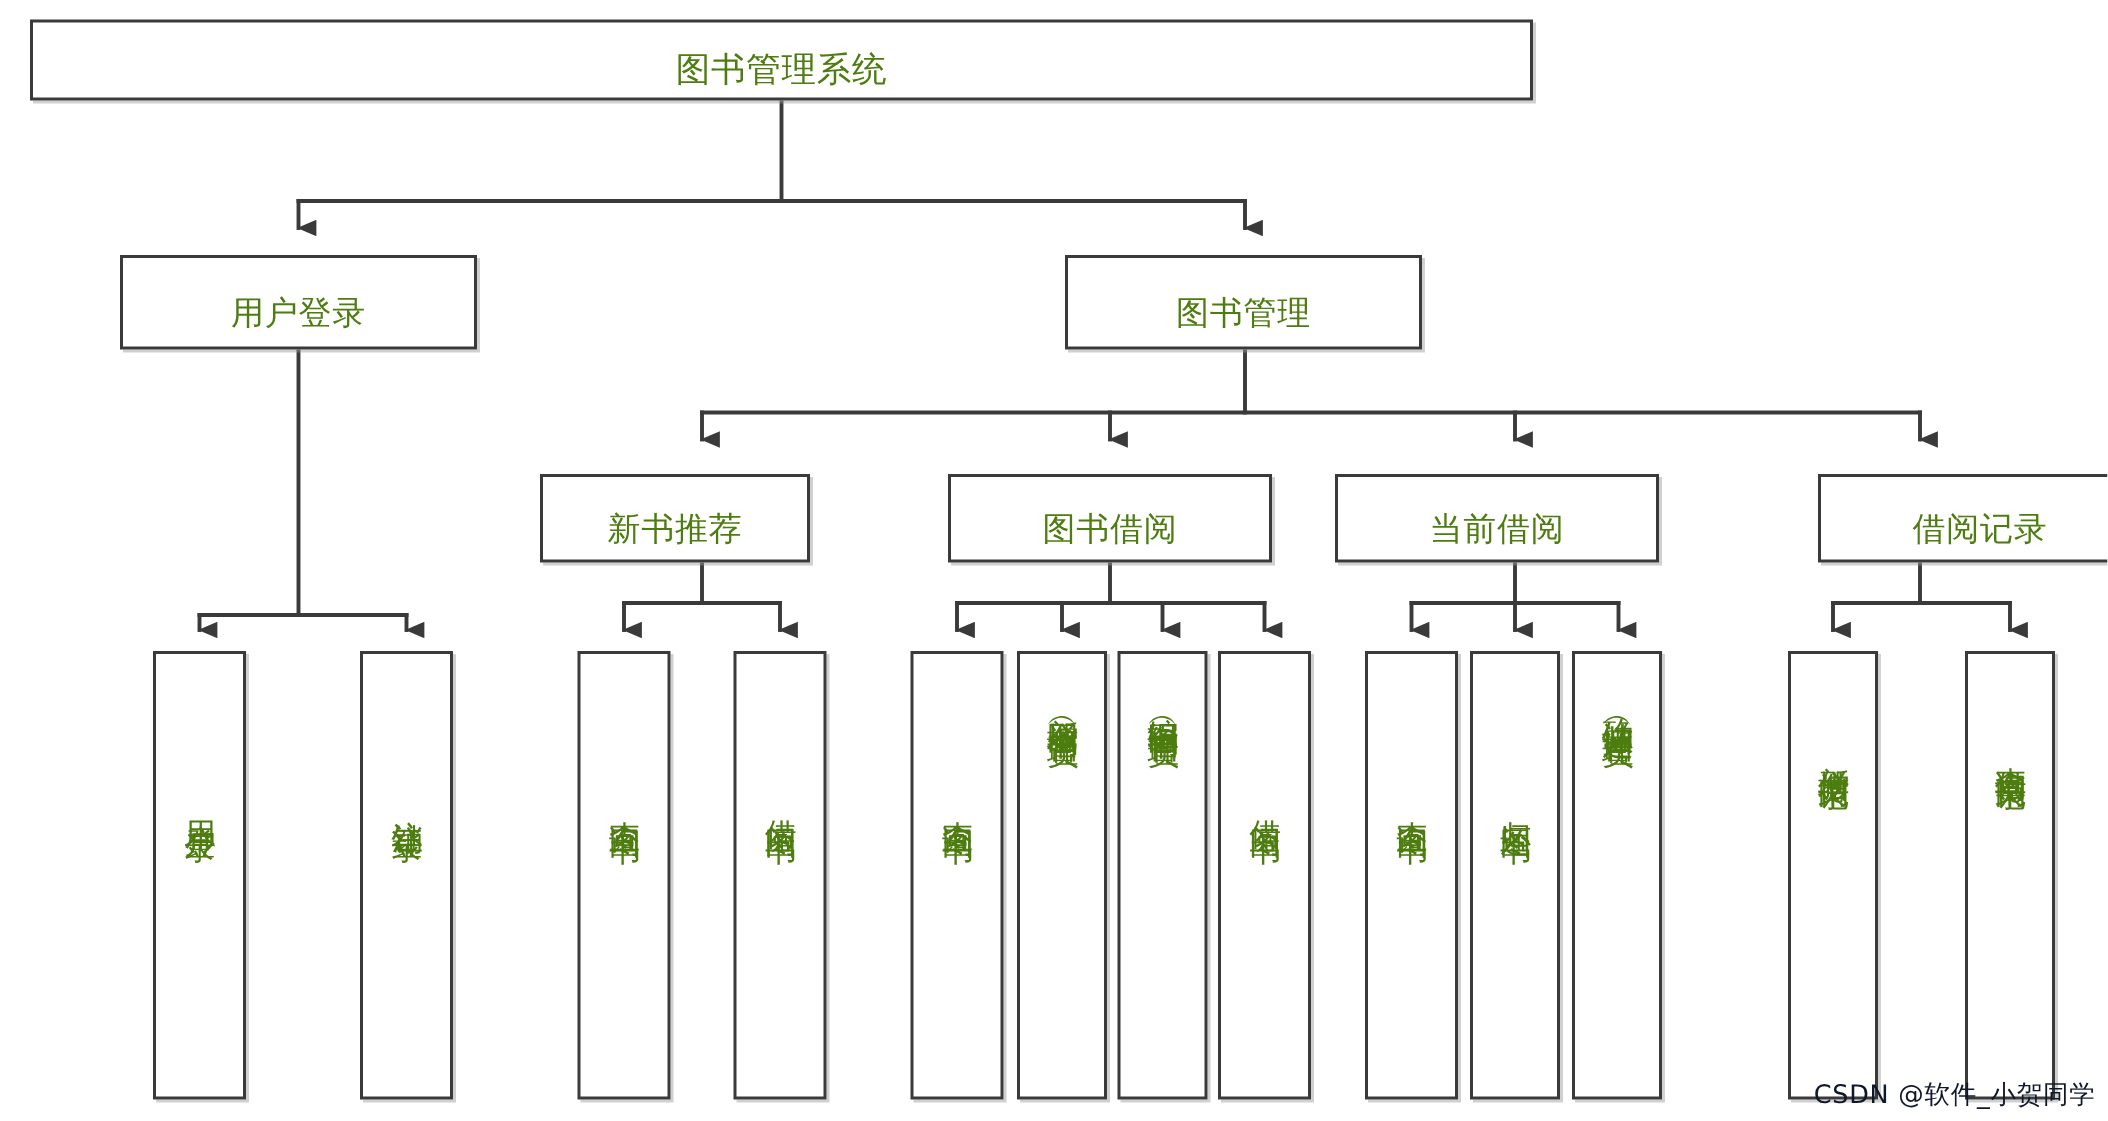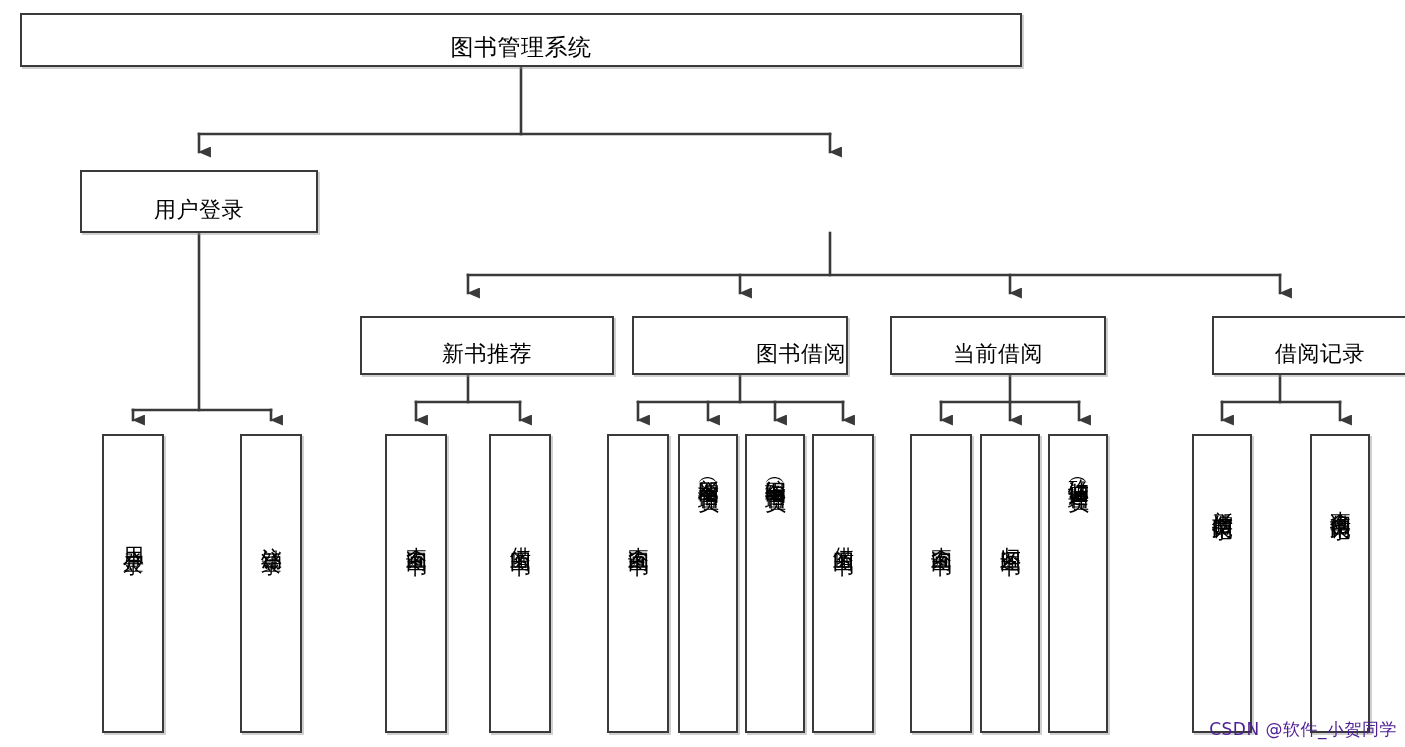--- a/index.html
+++ b/index.html
@@ -33,21 +33,21 @@
     box-shadow: 2px 2px 0 rgba(150,150,150,0.45);
     display: flex;
     align-items: center;
     justify-content: center;
     color: #3f3f3f;
   }
   .node .label {
     display: block;
     text-align: center;
     line-height: 1.18;
-    color: #000000;
+    color: #4d7c0f;
     letter-spacing: 0.5px;
     margin-top: 16px;
   }
   
   .node.h .label {
     font-size: 22px;
     white-space: nowrap;
   }
   .node.root .label { font-size: 23px; }
 
@@ -66,21 +66,21 @@
     white-space: nowrap;
   }
   .node.v.tall .label {
     letter-spacing: 2px;
   }
   .watermark {
     position: absolute;
     right: 8px;
     bottom: 6px;
     font-size: 17px;
-    color: #4c1d95;
+    color: #0f172a;
     white-space: nowrap;
     letter-spacing: 0.5px;
   }
 </style>
 </head>
 <body>
 
 <div id="canvas">
 
   <svg id="edges" viewBox="0 0 1405 747" xmlns="http://www.w3.org/2000/svg">
@@ -134,25 +134,28 @@
     </g>
   </svg>
 
   <div class="node h root" style="left:20px; top:13px; width:1002px; height:54px;">
     <span class="label">图书管理系统</span>
   </div>
 
   <div class="node h" style="left:80px; top:170px; width:238px; height:63px;">
     <span class="label">用户登录</span>
   </div>
-
-  <div class="node h" style="left:360px; top:316px; width:254px; height:59px;">
+  <div class="node h" style="left:710px; top:170px; width:238px; height:63px;">
+    <span class="label">图书管理</span>
+  </div>
+
+  <div class="node h" style="left:360px; top:316px; width:180px; height:59px;">
     <span class="label">新书推荐</span>
   </div>
-  <div class="node h" style="left:632px; top:316px; width:216px; height:59px;justify-content:flex-end;">
+  <div class="node h" style="left:632px; top:316px; width:216px; height:59px;">
     <span class="label">图书借阅</span>
   </div>
   <div class="node h" style="left:890px; top:316px; width:216px; height:59px;">
     <span class="label">当前借阅</span>
   </div>
   <div class="node h" style="left:1212px; top:316px; width:216px; height:59px;">
     <span class="label">借阅记录</span>
   </div>
 
   <div class="node v" style="left:102px; top:434px; width:62px; height:299px; padding-top:78px;">

